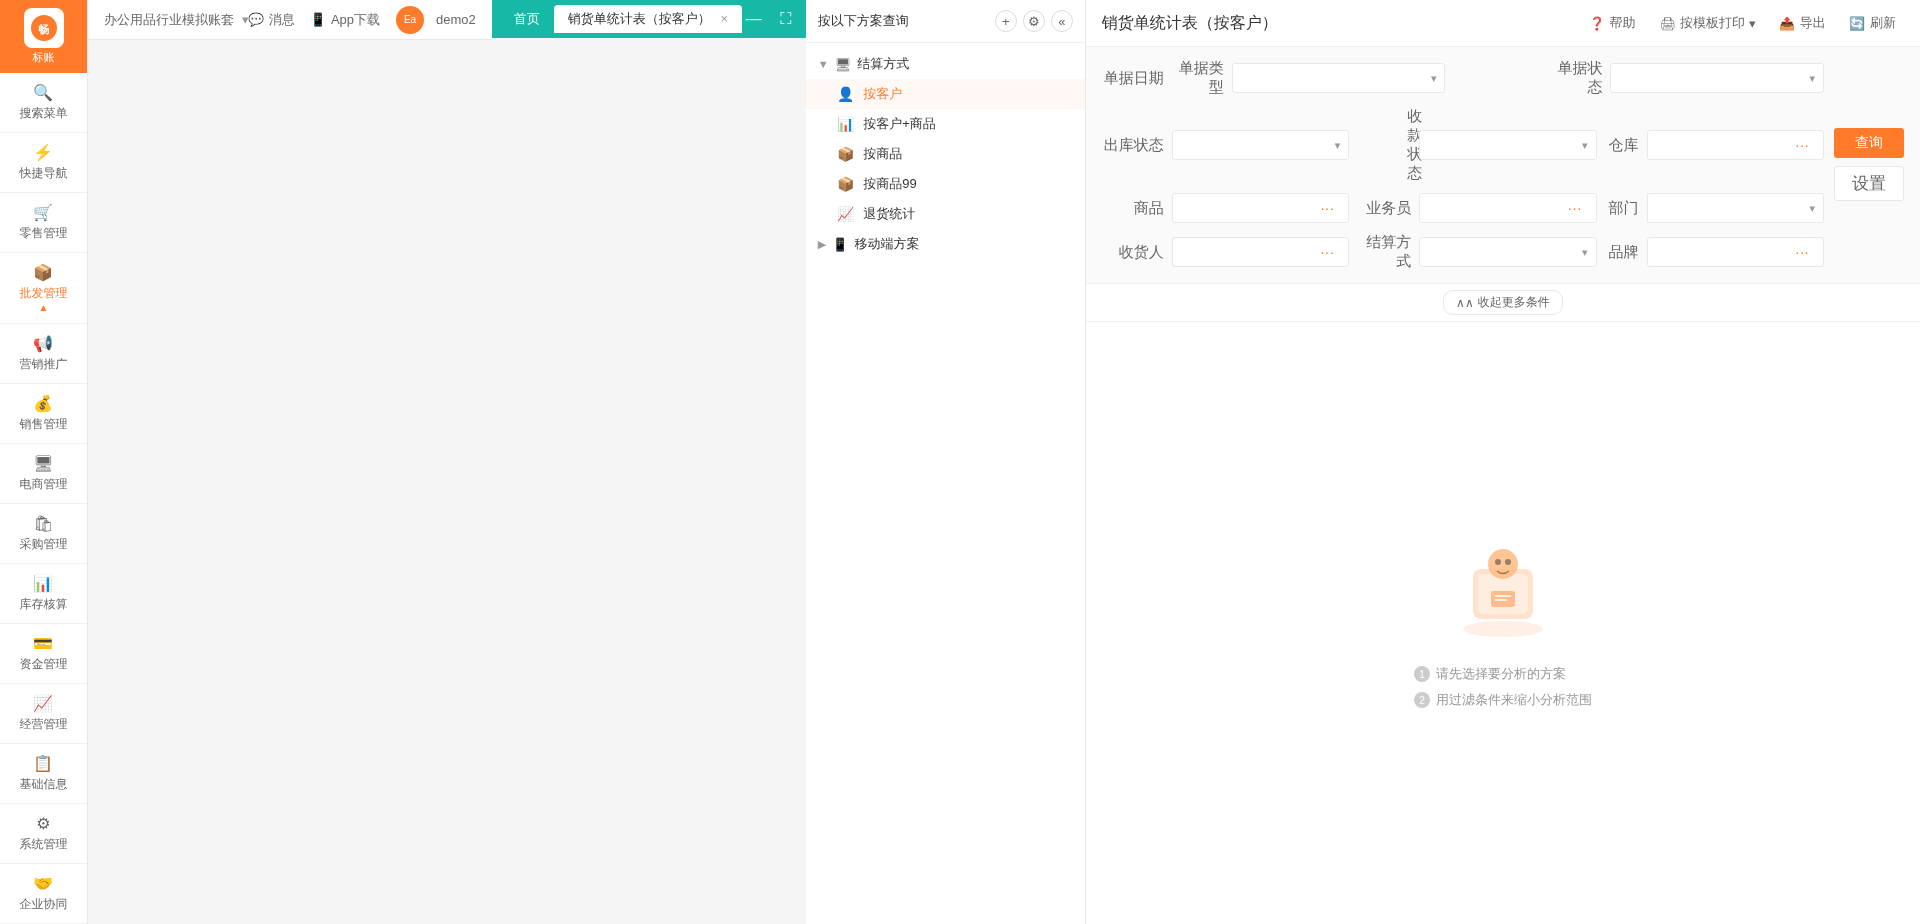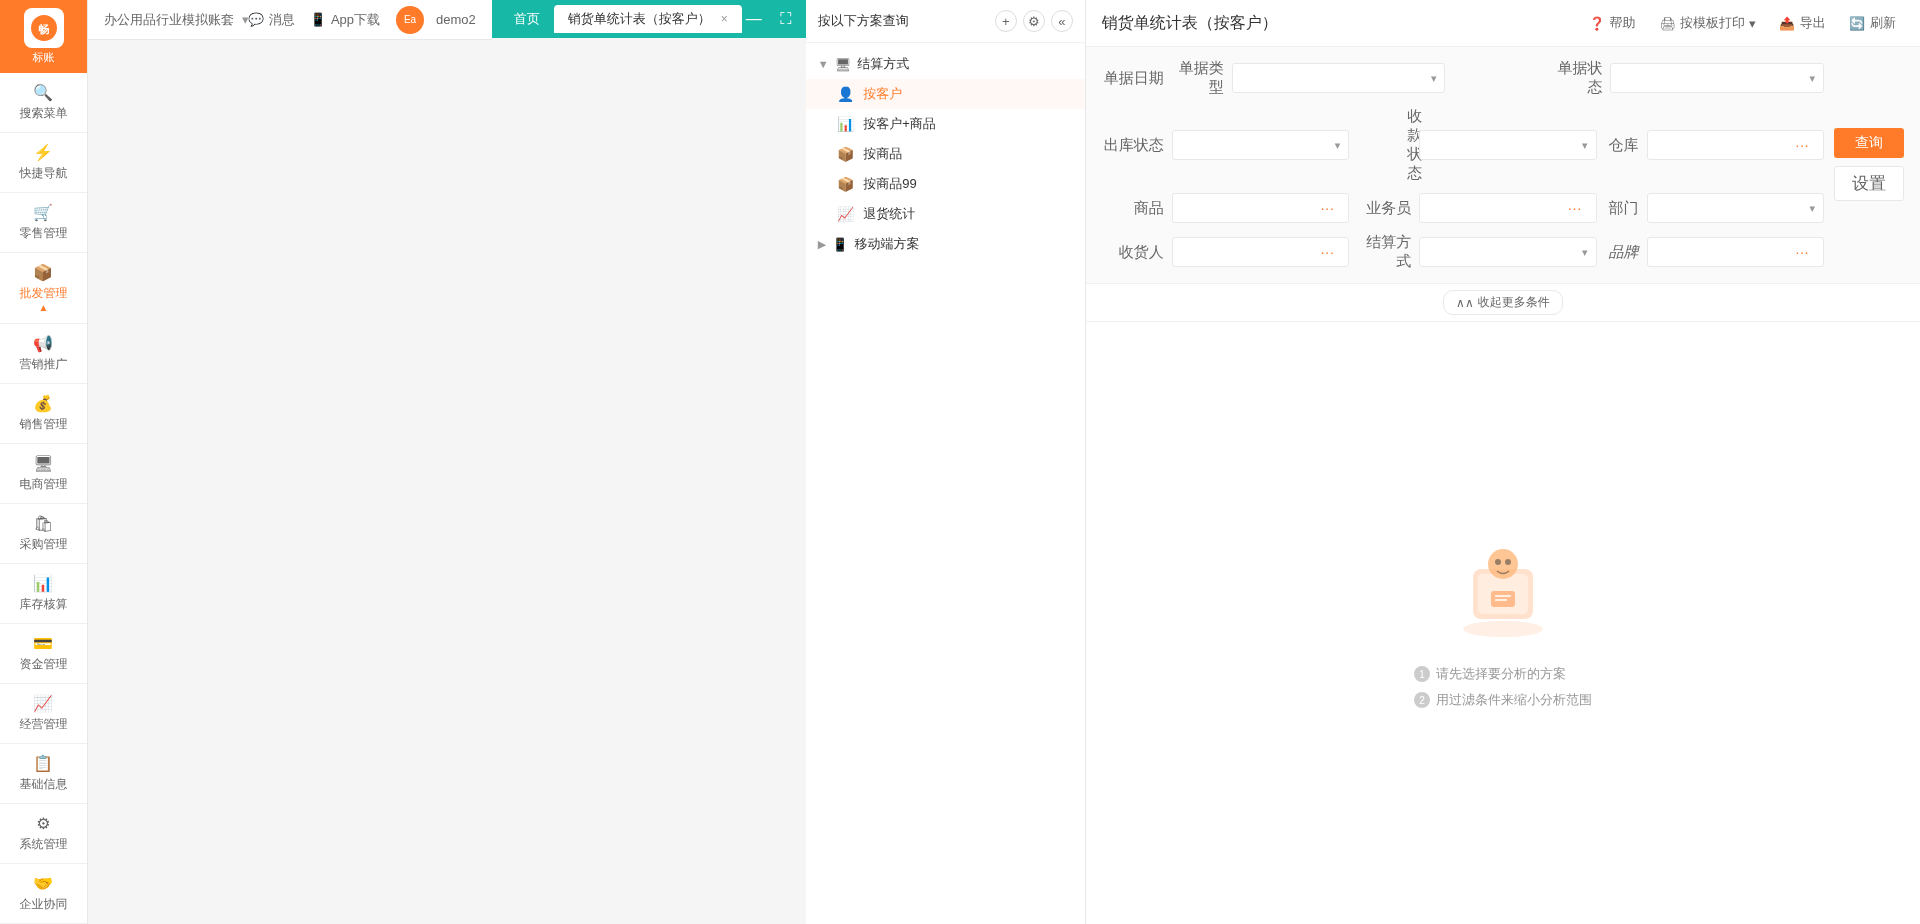--- a/index.html
+++ b/index.html
@@ -375,21 +375,21 @@
           </div>
 
           <span class="filter-label" style="width:60px;">结算方式</span>
           <div class="filter-control" style="flex:1;margin-right:10px;">
             <div class="filter-select">
               <span></span>
               <span class="filter-select-arrow">▾</span>
             </div>
           </div>
 
-          <span class="filter-label" style="width:40px;font-style:italic;">品牌</span>
+          <span class="filter-label" style="width:40px;">品牌</span>
           <div class="filter-control" style="flex:1;margin-right:80px;">
             <div class="filter-select">
               <span></span>
               <span class="filter-dots">···</span>
             </div>
           </div>
         </div>
       </div>
 
       <div class="btn-group">

